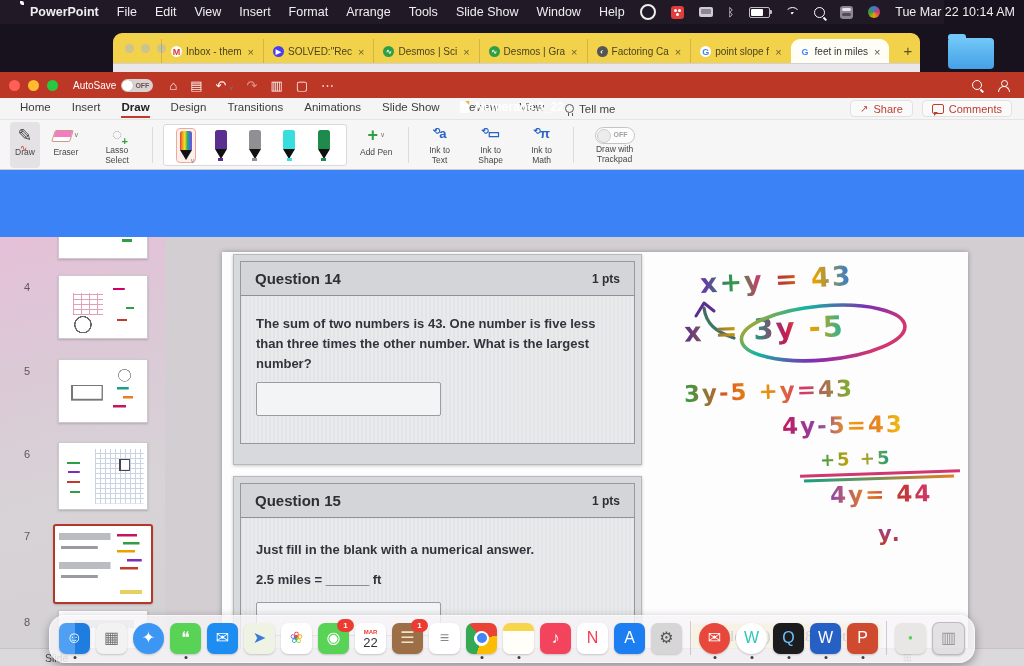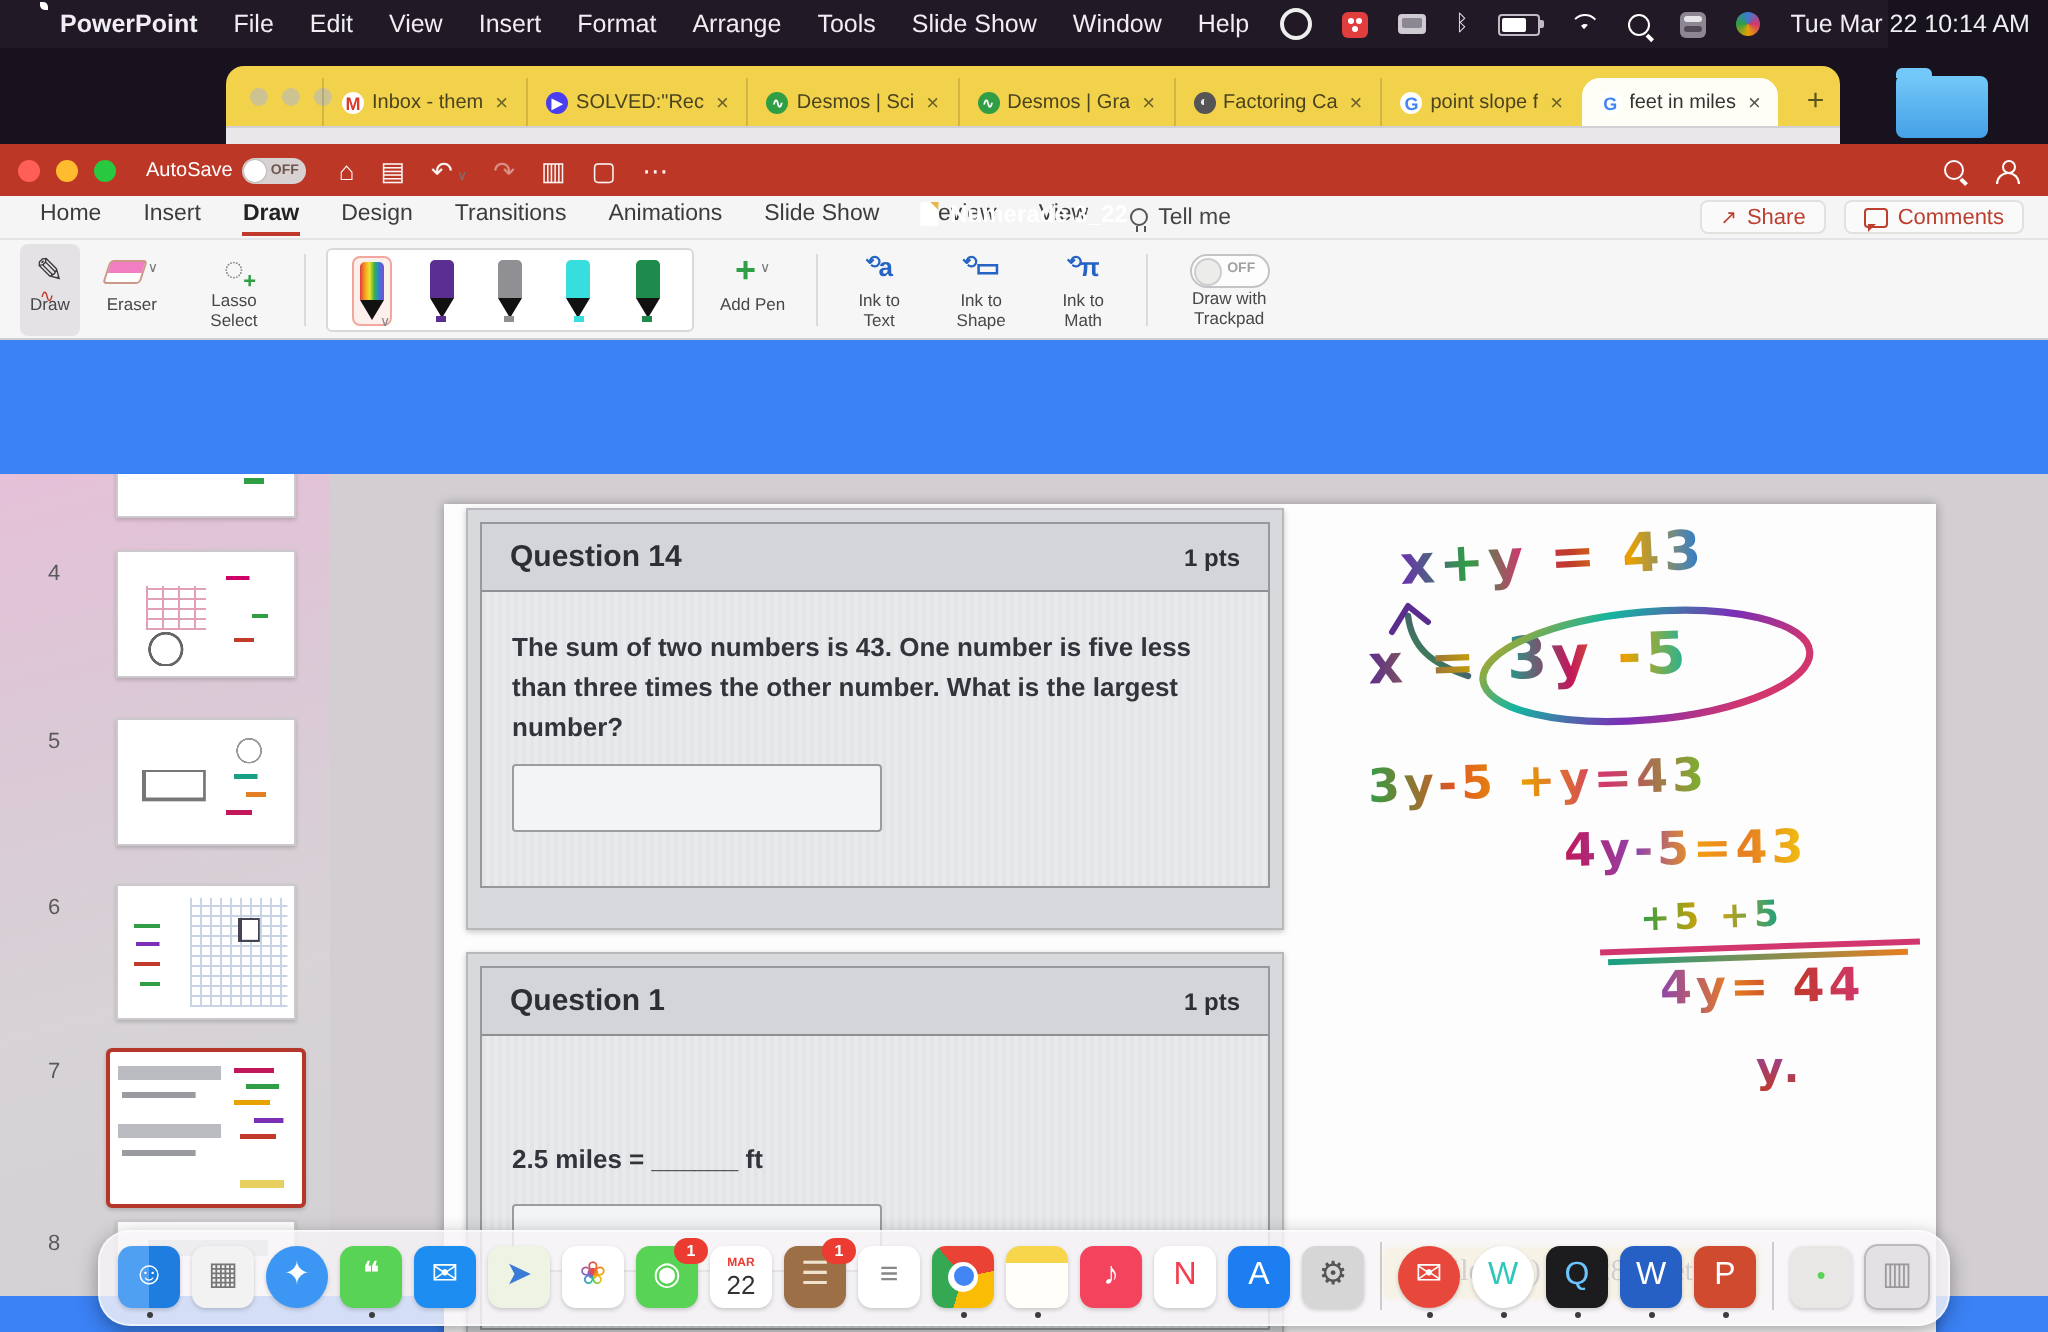--- a/index.html
+++ b/index.html
@@ -502,23 +502,24 @@
               <span class="qpts">1 pts</span>
             </div>
             <div class="qbody">The sum of two numbers is 43. One number is five less than three times the other number. What is the largest number?</div>
             <div class="qinput"></div>
           </div>
         </div>
 
         <div class="qphoto q15">
           <div class="qcard">
             <div class="qheader">
-              <span class="qtitle">Question 1</span>
+              <span class="qtitle">Question 15</span>
               <span class="qpts">1 pts</span>
             </div>
+            <div class="qinstr">Just fill in the blank with a numerical answer.</div>
             <div class="qblank">2.5 miles = ______ ft</div>
             <div class="qinput"></div>
           </div>
         </div>
 
         <div class="hand">
           <span class="hw g1 hl1">x+y = 43</span>
           <svg class="arrow-svg" width="48" height="44">
             <defs>
               <linearGradient id="ag" x1="0" y1="1" x2="1" y2="0">
@@ -549,20 +550,24 @@
           <span class="ul2"></span>
           <span class="hw g6 hl6">4y= 44</span>
           <span class="hw g7 hl7">y.</span>
         </div>
 
         <div class="conv">1 mile (mi)  =  5,280 feet (ft)</div>
       </div>
     </div>
   </div>
 
+  <div class="statusbar">
+    <span>Slide</span>
+    <span class="sb-grid">⊞</span>
+  </div>
 </div>
 
 <div class="dock" id="dock">
     <div class="dicon icon-finder">
       <span class="glyph" style="color: rgb(255, 255, 255);">☺</span>
       <span class="drun"></span>
     </div>
     <div class="dicon icon-launchpad" style="background: rgb(242, 242, 242);">
       <span class="glyph" style="color: rgb(119, 119, 119);">▦</span>
     </div>

